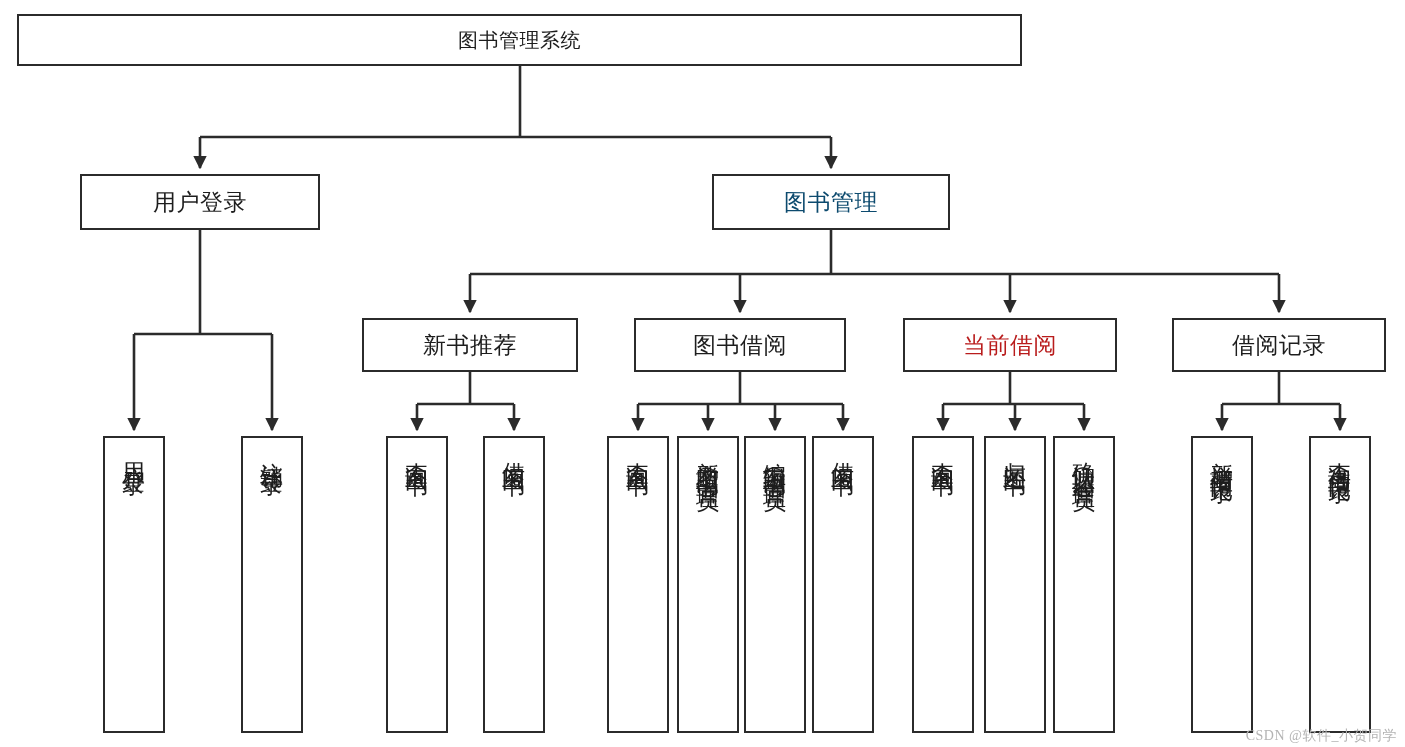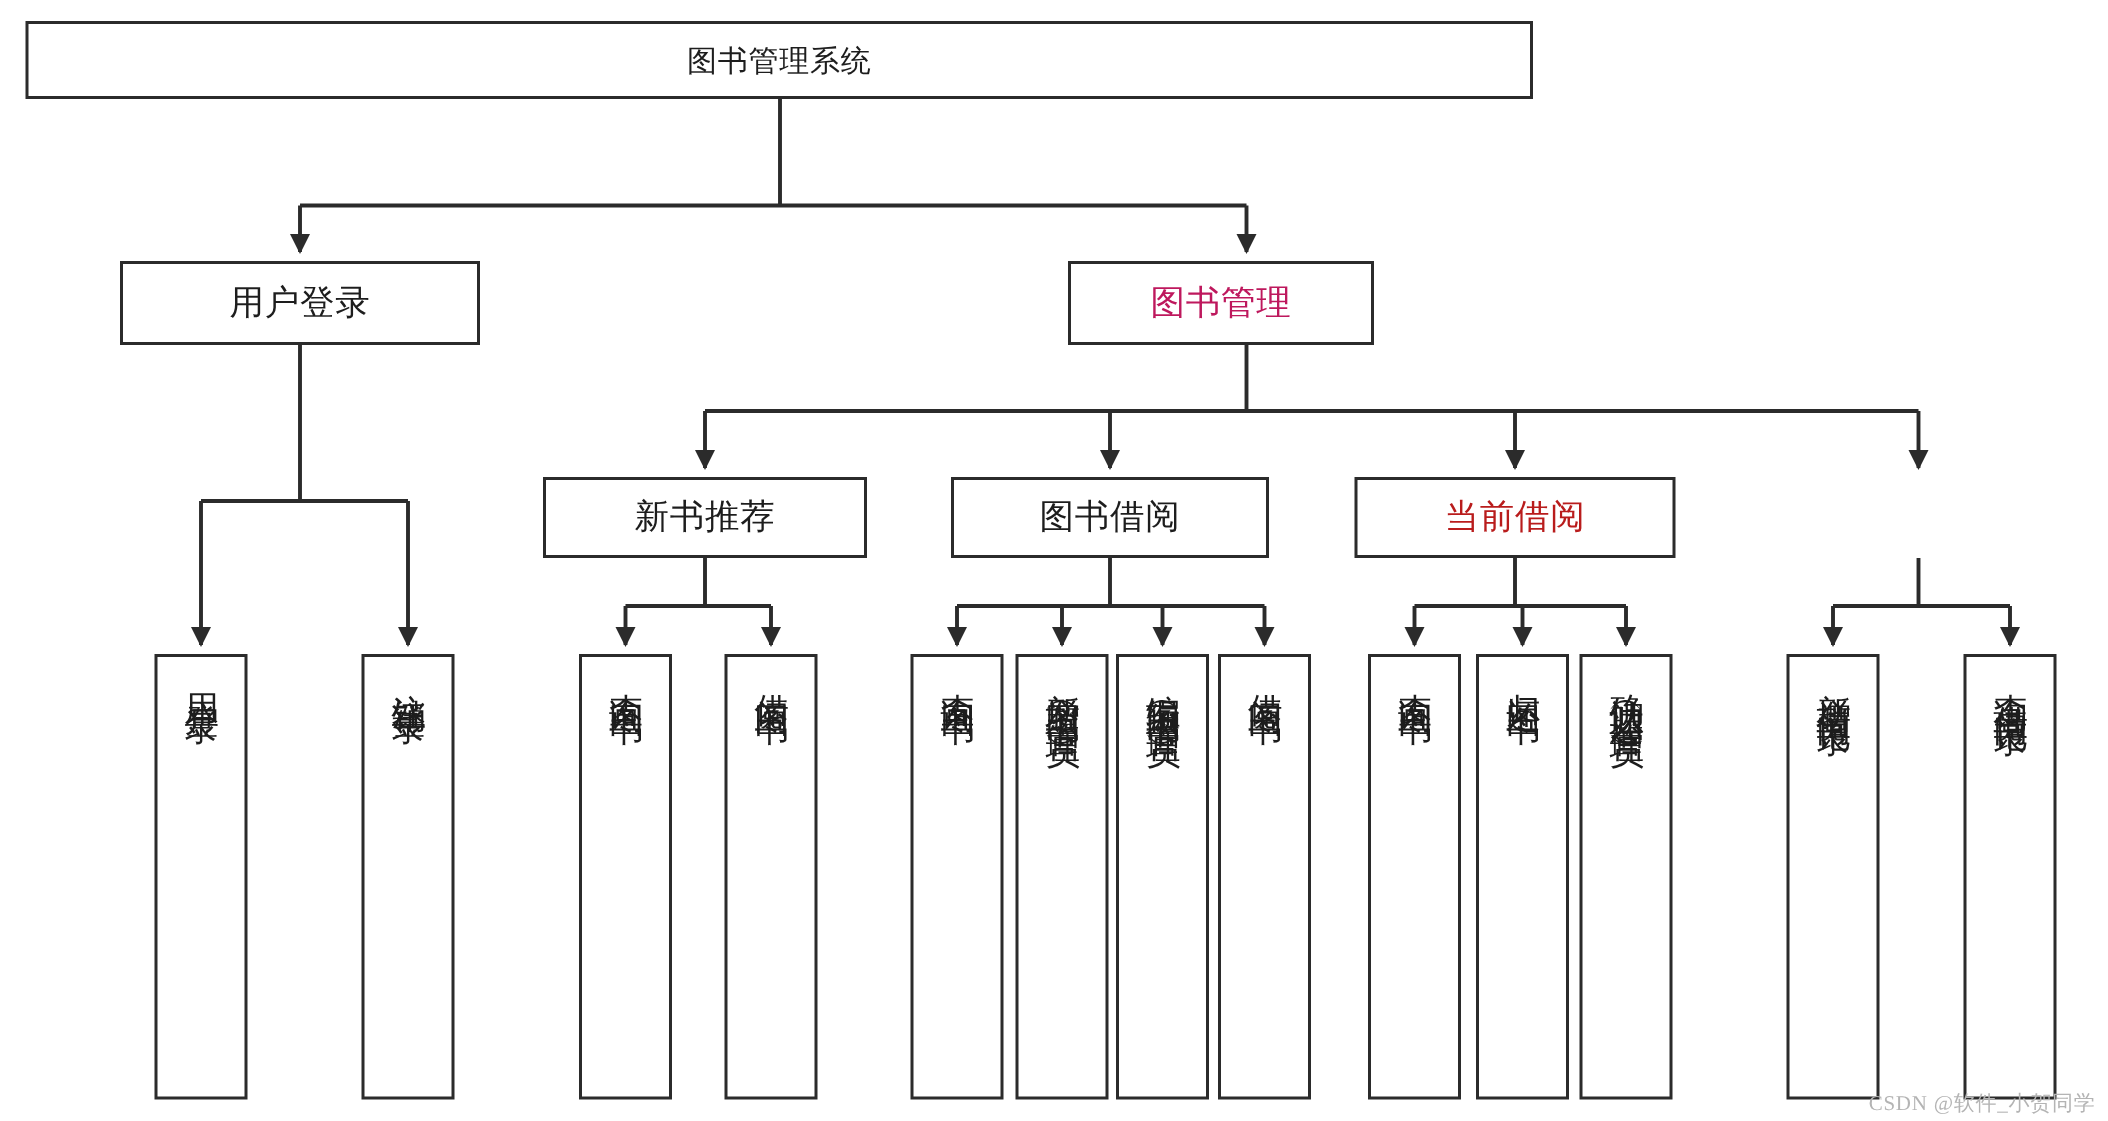--- a/index.html
+++ b/index.html
@@ -125,32 +125,35 @@
     </g>
   </svg>
 
   <div class="node root h" id="node-root" style="left: 17px; top: 14px; width: 1005px; height: 52px; border-color: rgb(43, 43, 43); background: rgb(255, 255, 255); color: rgb(29, 29, 29);">
     <span>图书管理系统</span>
   </div>
 
   <div class="node h" id="node-l2-0" style="left: 80px; top: 174px; width: 240px; height: 56px; border-color: rgb(43, 43, 43); background: rgb(255, 255, 255); color: rgb(29, 29, 29);">
     <span>用户登录</span>
   </div>
-  <div class="node h" id="node-l2-1" style="left: 712px; top: 174px; width: 204px; height: 56px; border-color: rgb(43, 43, 43); background: rgb(255, 255, 255); color: #be185d;">
+  <div class="node h" id="node-l2-1" style="left: 712px; top: 174px; width: 238px; height: 56px; border-color: rgb(43, 43, 43); background: rgb(255, 255, 255); color: #0c4a6e;">
     <span>图书管理</span>
   </div>
 
   <div class="node h" id="node-l3-0" style="left: 362px; top: 318px; width: 216px; height: 54px; border-color: rgb(43, 43, 43); background: rgb(255, 255, 255); color: rgb(29, 29, 29);">
     <span>新书推荐</span>
   </div>
   <div class="node h" id="node-l3-1" style="left: 634px; top: 318px; width: 212px; height: 54px; border-color: rgb(43, 43, 43); background: rgb(255, 255, 255); color: rgb(29, 29, 29);">
     <span>图书借阅</span>
   </div>
   <div class="node h" id="node-l3-2" style="left: 903px; top: 318px; width: 214px; height: 54px; border-color: rgb(43, 43, 43); background: rgb(255, 255, 255); color: #b91c1c;">
     <span>当前借阅</span>
+  </div>
+  <div class="node h" id="node-l3-3" style="left: 1172px; top: 318px; width: 214px; height: 54px; border-color: rgb(43, 43, 43); background: rgb(255, 255, 255); color: rgb(29, 29, 29);">
+    <span>借阅记录</span>
   </div>
 
   <div class="node v" id="node-leaf-0" style="left: 103px; top: 436px; width: 62px; height: 297px; border-color: rgb(43, 43, 43); background: rgb(255, 255, 255); color: rgb(29, 29, 29);">
     <span class="vtext">用户登录</span>
   </div>
   <div class="node v" id="node-leaf-1" style="left: 241px; top: 436px; width: 62px; height: 297px; border-color: rgb(43, 43, 43); background: rgb(255, 255, 255); color: rgb(29, 29, 29);">
     <span class="vtext">注销登录</span>
   </div>
   <div class="node v" id="node-leaf-2" style="left: 386px; top: 436px; width: 62px; height: 297px; border-color: rgb(43, 43, 43); background: rgb(255, 255, 255); color: rgb(29, 29, 29);">
     <span class="vtext">查询图书</span>

